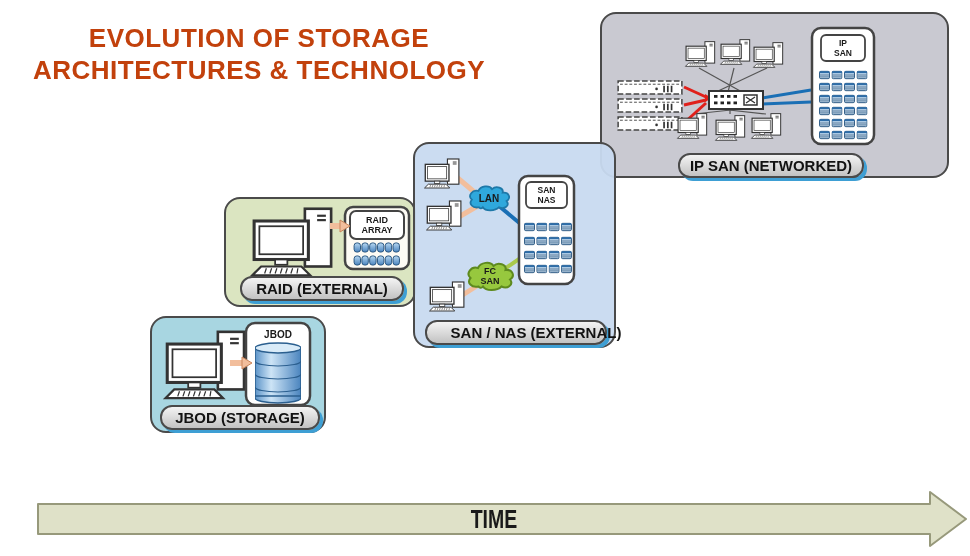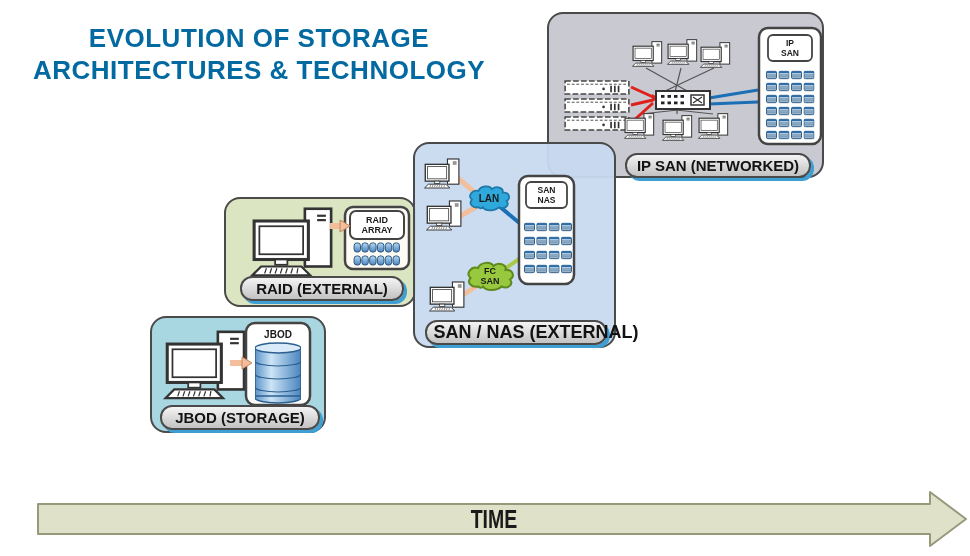--- a/index.html
+++ b/index.html
@@ -1,35 +1,35 @@
 <!DOCTYPE html>
 <html><head>
 <meta charset="utf-8">
 <style>
   html,body{margin:0;padding:0;background:#fff;}
   .canvas{position:relative;width:970px;height:556px;background:#fff;overflow:hidden;
           font-family:"Liberation Sans",sans-serif;}
   .title{position:absolute;left:28px;top:22px;width:462px;text-align:center;
-         font-size:26px;font-weight:bold;color:#0369a1;line-height:32px;letter-spacing:.5px;}
+         font-size:26px;font-weight:bold;color:#c2410c;line-height:32px;letter-spacing:.5px;}
   .stage{position:absolute;border:2px solid #4A4A4A;border-radius:16px;box-sizing:border-box;}
   .stage svg{position:absolute;left:0;top:0;}
   .das{left:33px;top:378px;width:177px;height:112px;background:rgba(248,185,140,.95);z-index:2;}
   .jbod{left:150px;top:316px;width:176px;height:117px;background:rgba(163,212,223,.95);z-index:4;}
   .raid{left:224px;top:197px;width:192px;height:110px;background:rgba(217,228,190,.95);z-index:2;}
   .sannas{left:413px;top:142px;width:203px;height:206px;background:rgba(200,218,240,.95);z-index:3;}
-  .ipsan{left:547px;top:12px;width:277px;height:166px;background:rgba(199,199,207,.96);z-index:1;}
+  .ipsan{left:600px;top:12px;width:349px;height:166px;background:rgba(199,199,207,.96);z-index:1;}
   .wireless{left:686px;top:182px;width:281px;height:177px;background:rgba(248,188,144,.95);z-index:4;}
   .pill{position:absolute;z-index:5;height:25px;display:flex;align-items:center;justify-content:center;
         background:linear-gradient(#F4F4F4,#C2C2C2);border:2px solid #4A4A4A;border-radius:12px;
         box-shadow:3px 3px 0 #3E9FD4;font-weight:bold;font-size:15px;color:#121212;
         white-space:nowrap;box-sizing:border-box;}
   .pill-das{left:12px;top:75px;width:150px;}
   .pill-jbod{left:8px;top:87px;width:160px;}
   .pill-raid{left:14px;top:77px;width:164px;}
-  .pill-sannas{left:10px;top:176px;width:182px;font-size:18px;padding-left:40px;}
+  .pill-sannas{left:10px;top:176px;width:182px;font-size:15px;padding-left:40px;}
   .pill-ipsan{left:76px;top:139px;width:186px;}
   .pill-wireless{left:16px;top:147px;width:228px;font-size:14.5px;}
   .time-wrap{position:absolute;left:28px;top:487px;width:945px;height:66px;z-index:0;}
   .st{font-family:"Liberation Sans",sans-serif;font-weight:bold;fill:#1A1A1A;}
 </style>
 </head>
 <body>
 
 <div class="canvas">
 

